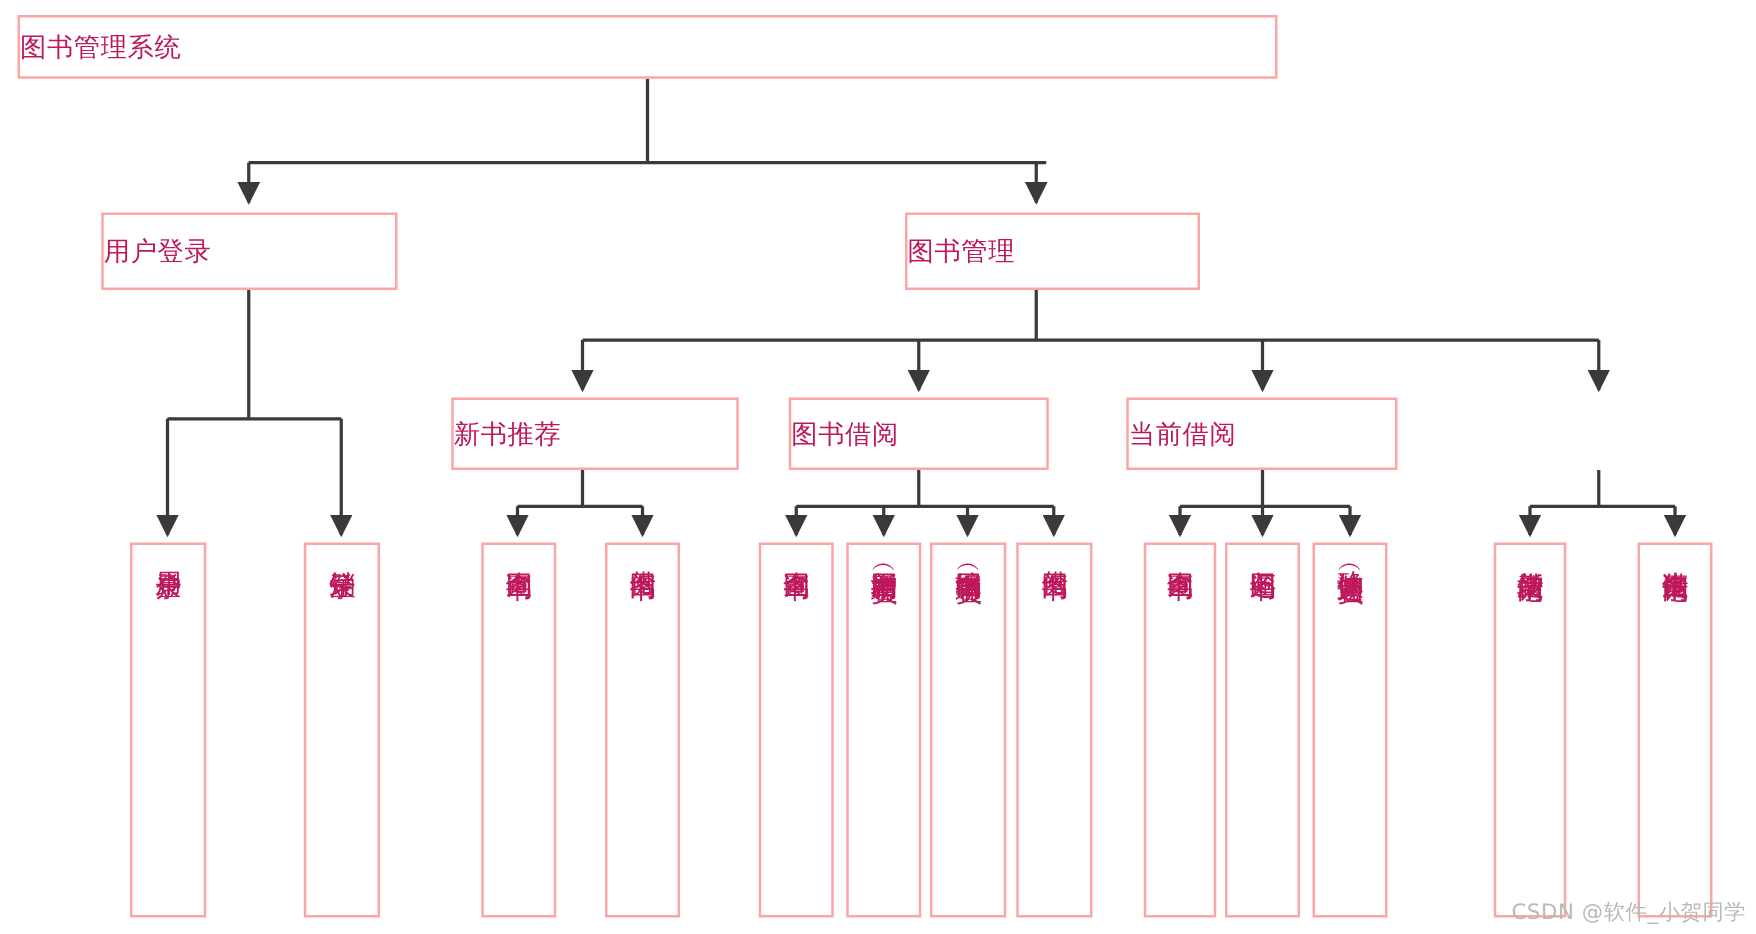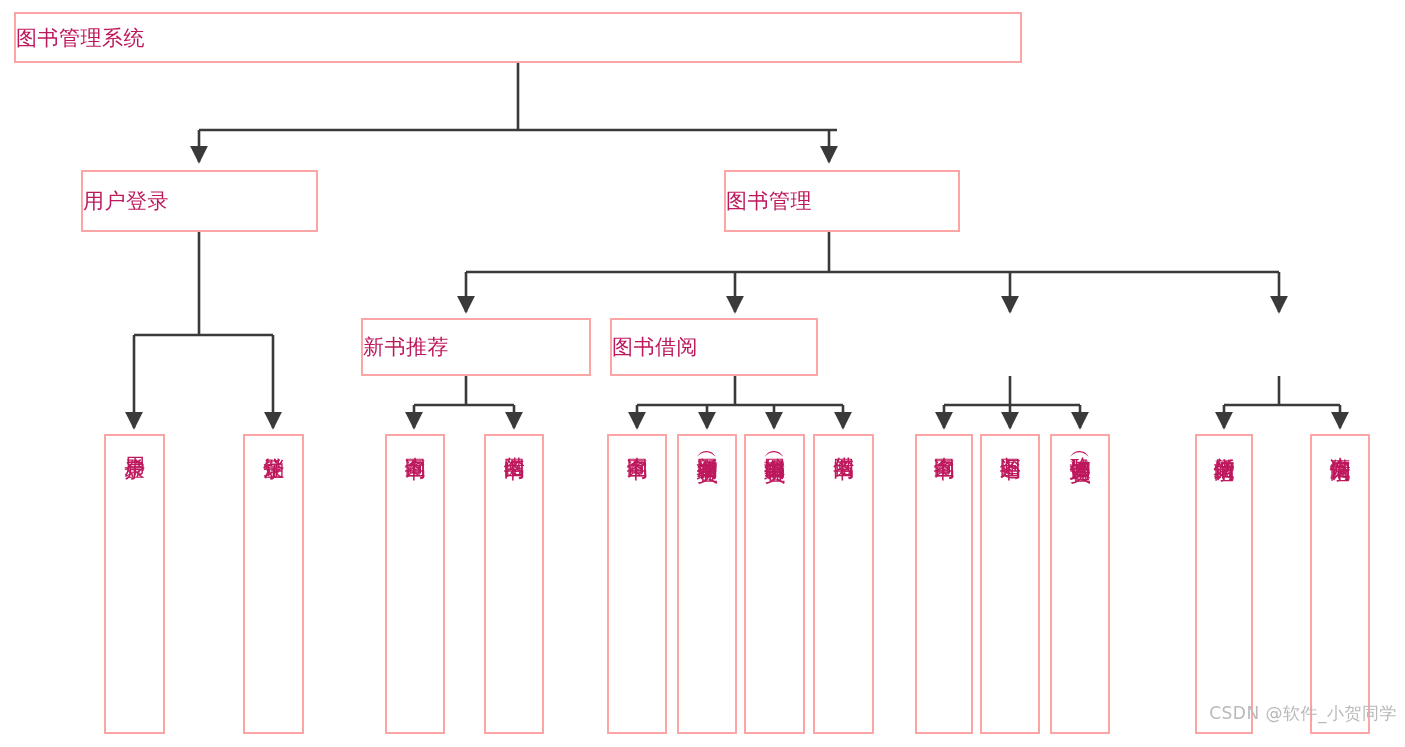--- a/index.html
+++ b/index.html
@@ -52,21 +52,21 @@
   }
   .node.vert .vtext {
     writing-mode: vertical-rl;
     text-orientation: upright;
     display: block;
     max-height: 100%;
   }
   #watermark {
     position: absolute;
     right: 8px;
-    bottom: 22px;
+    bottom: 6px;
     font-size: 17px;
     color: #b9b9b9;
     letter-spacing: 0.5px;
     z-index: 5;
     white-space: nowrap;
   }
 </style>
 </head>
 <body>
 
@@ -129,22 +129,25 @@
   <div class="node horiz" style="left:81px; top:170px; width:237px; height:62px;">
     <span>用户登录</span>
   </div>
   <div class="node horiz" style="left:711px; top:170px; width:236px; height:62px;margin-left:13px;">
     <span>图书管理</span>
   </div>
 
   <div class="node horiz" style="left:361px; top:318px; width:230px; height:58px;">
     <span>新书推荐</span>
   </div>
-  <div class="node horiz" style="left:610px; top:318px; width:208px; height:58px;">
+  <div class="node horiz" style="left:631px; top:318px; width:208px; height:58px;">
     <span>图书借阅</span>
+  </div>
+  <div class="node horiz" style="left:901px; top:318px; width:217px; height:58px;">
+    <span>当前借阅</span>
   </div>
 
   <div class="node vert" style="left:104px; top:434px; width:61px; height:300px;">
     <span class="vtext">用户登录</span>
   </div>
   <div class="node vert" style="left:243px; top:434px; width:61px; height:300px;">
     <span class="vtext">注销登录</span>
   </div>
 
   <div class="node vert" style="left:385px; top:434px; width:60px; height:300px;">

